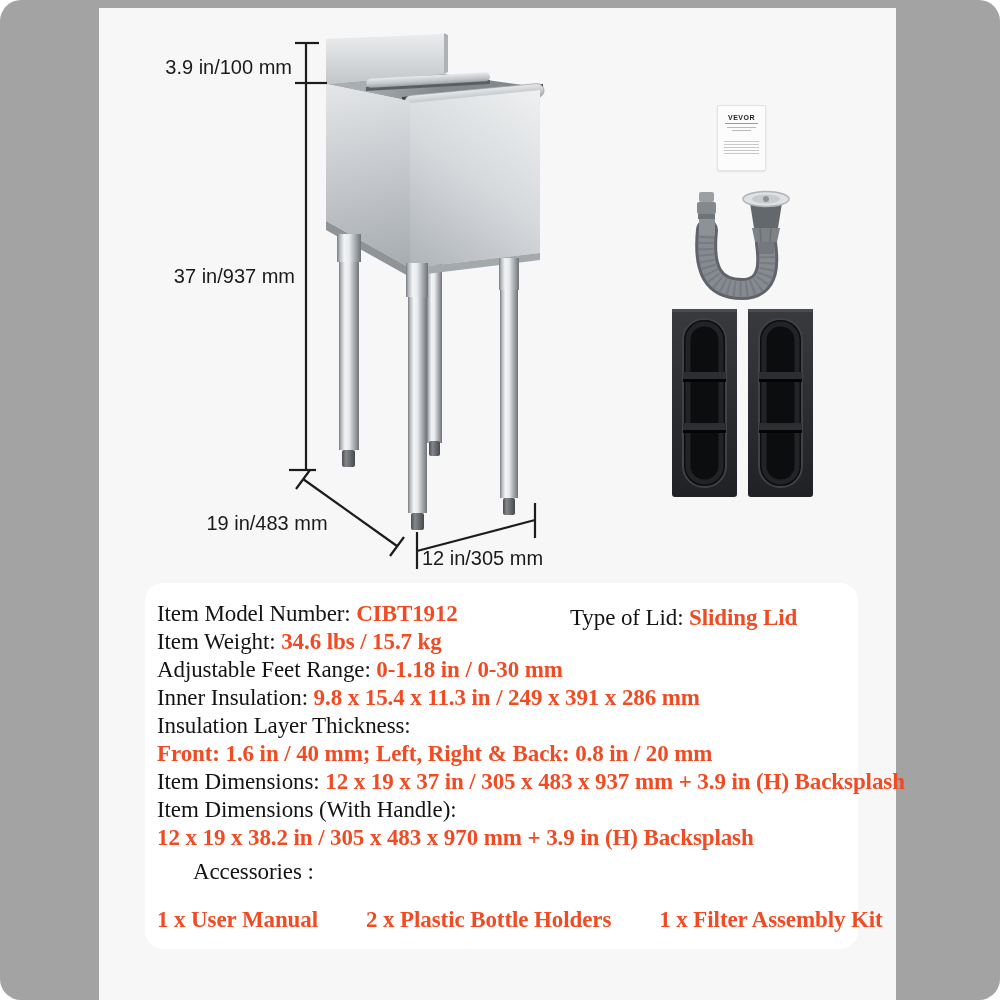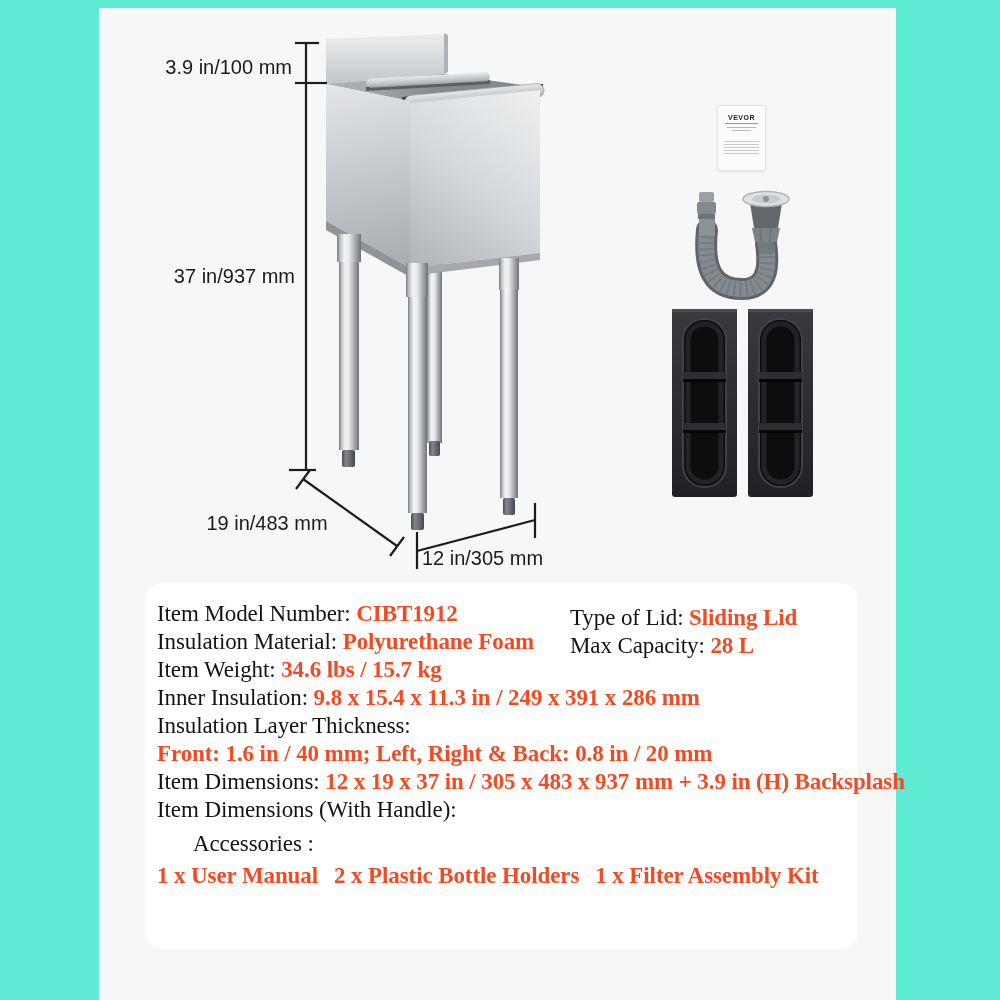--- a/index.html
+++ b/index.html
@@ -1,17 +1,17 @@
 <!DOCTYPE html>
 <html><head>
 <meta charset="utf-8">
 <style>
   html,body{margin:0;padding:0;background:#ffffff;}
-  .page{position:relative;width:1000px;height:1000px;background:#5eead4;overflow:hidden;
-        font-family:"Liberation Sans",sans-serif;}
+  .page{position:relative;width:1000px;height:1000px;background:#a3a3a3;overflow:hidden;
+        font-family:"Liberation Sans",sans-serif;border-radius:21px;}
   .stage{position:absolute;left:99px;top:8px;width:797px;height:992px;background:#f7f7f8;z-index:1;}
   .artwork{position:absolute;left:0;top:0;width:1000px;height:1000px;z-index:2;pointer-events:none;}
 
   
   .dim{position:absolute;z-index:3;font-size:20px;color:#1b1b1b;line-height:24px;white-space:nowrap;}
   .dim.r{text-align:right;} .dim.c{text-align:center;}
   #dim-bs{left:130px;top:55px;width:162px;}
   #dim-h {left:130px;top:264px;width:165px;}
   #dim-d {left:178px;top:511px;width:178px;}
   #dim-w {left:415px;top:546px;width:135px;}
@@ -29,21 +29,21 @@
 
   
   .spec{position:absolute;left:145px;top:583px;width:713px;height:366px;background:#ffffff;
         border-radius:18px;z-index:3;padding:0;box-sizing:border-box;}
   .spec-inner{padding:17px 10px 0 12px;}
   .row{position:relative;height:28px;line-height:28px;font-size:23px;color:#141414;white-space:nowrap;
        letter-spacing:-0.1px;font-family:Liberation Serif, serif;}
   .row .val{color:#F04B23;font-weight:bold;}
   .row .col2{position:absolute;left:413px;top:4px;}
   .row.acc-label{margin-top:6px;margin-left:36px;}
-  .row.acc-items{margin-top:4px;display:flex;gap:16px;}
+  .row.acc-items{margin-top:20px;display:flex;gap:48px;}
   .row.acc-items span{color:#F04B23;font-weight:bold;}
 </style>
 </head>
 <body>
 
 <div class="page">
   <div class="stage"></div>
 
   <svg class="artwork" viewBox="0 0 1000 1000" xmlns="http://www.w3.org/2000/svg">
     <defs>
@@ -213,40 +213,42 @@
     </div>
   </div>
 
   <div class="spec">
     <div class="spec-inner">
       <div class="row">
         <span class="lbl">Item Model Number: </span><span class="val">CIBT1912</span>
         <span class="col2"><span class="lbl">Type of Lid: </span><span class="val">Sliding Lid</span></span>
       </div>
       <div class="row">
-        <span class="lbl">Insulation Material: </span><span class="val">Polyurethane Foam</span>
-        <span class="col2"><span class="lbl">Max Capacity: </span><span class="val">28 L</span></span>
-      </div>
-      <div class="row">
         <span class="lbl">Item Weight: </span><span class="val">34.6 lbs / 15.7 kg</span>
       </div>
       <div class="row">
+        <span class="lbl">Adjustable Feet Range: </span><span class="val">0-1.18 in / 0-30 mm</span>
+      </div>
+      <div class="row">
         <span class="lbl">Inner Insulation: </span><span class="val">9.8 x 15.4 x 11.3 in / 249 x 391 x 286 mm</span>
       </div>
       <div class="row">
         <span class="lbl">Insulation Layer Thickness:</span>
       </div>
       <div class="row">
         <span class="val">Front: 1.6 in / 40 mm; Left, Right &amp; Back: 0.8 in / 20 mm</span>
       </div>
       <div class="row">
         <span class="lbl">Item Dimensions: </span><span class="val">12 x 19 x 37 in / 305 x 483 x 937 mm + 3.9 in (H) Backsplash</span>
       </div>
       <div class="row">
         <span class="lbl">Item Dimensions (With Handle):</span>
+      </div>
+      <div class="row">
+        <span class="val">12 x 19 x 38.2 in / 305 x 483 x 970 mm + 3.9 in (H) Backsplash</span>
       </div>
       <div class="row acc-label">
         <span class="lbl">Accessories :</span>
       </div>
       <div class="row acc-items">
         <span>1 x User Manual</span>
         <span>2 x Plastic Bottle Holders</span>
         <span>1 x Filter Assembly Kit</span>
       </div>
     </div>

